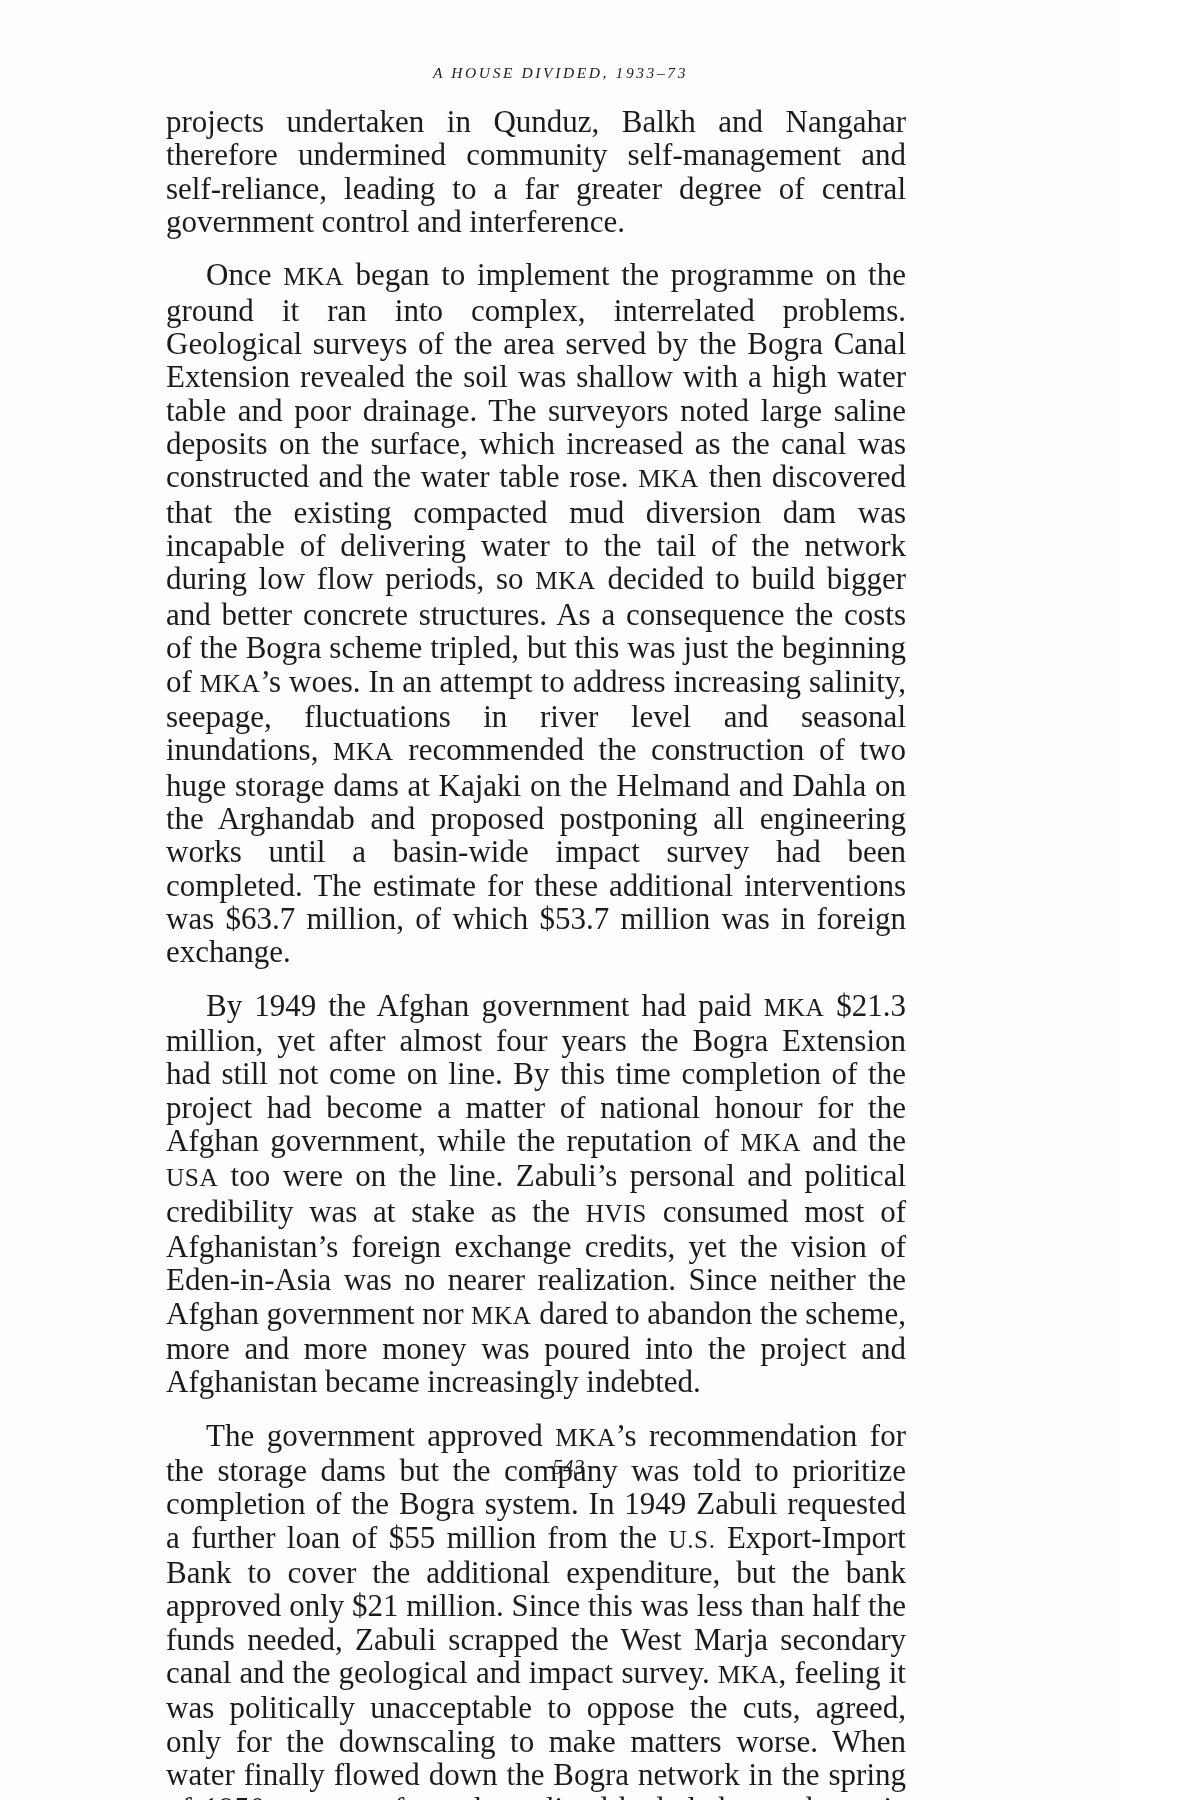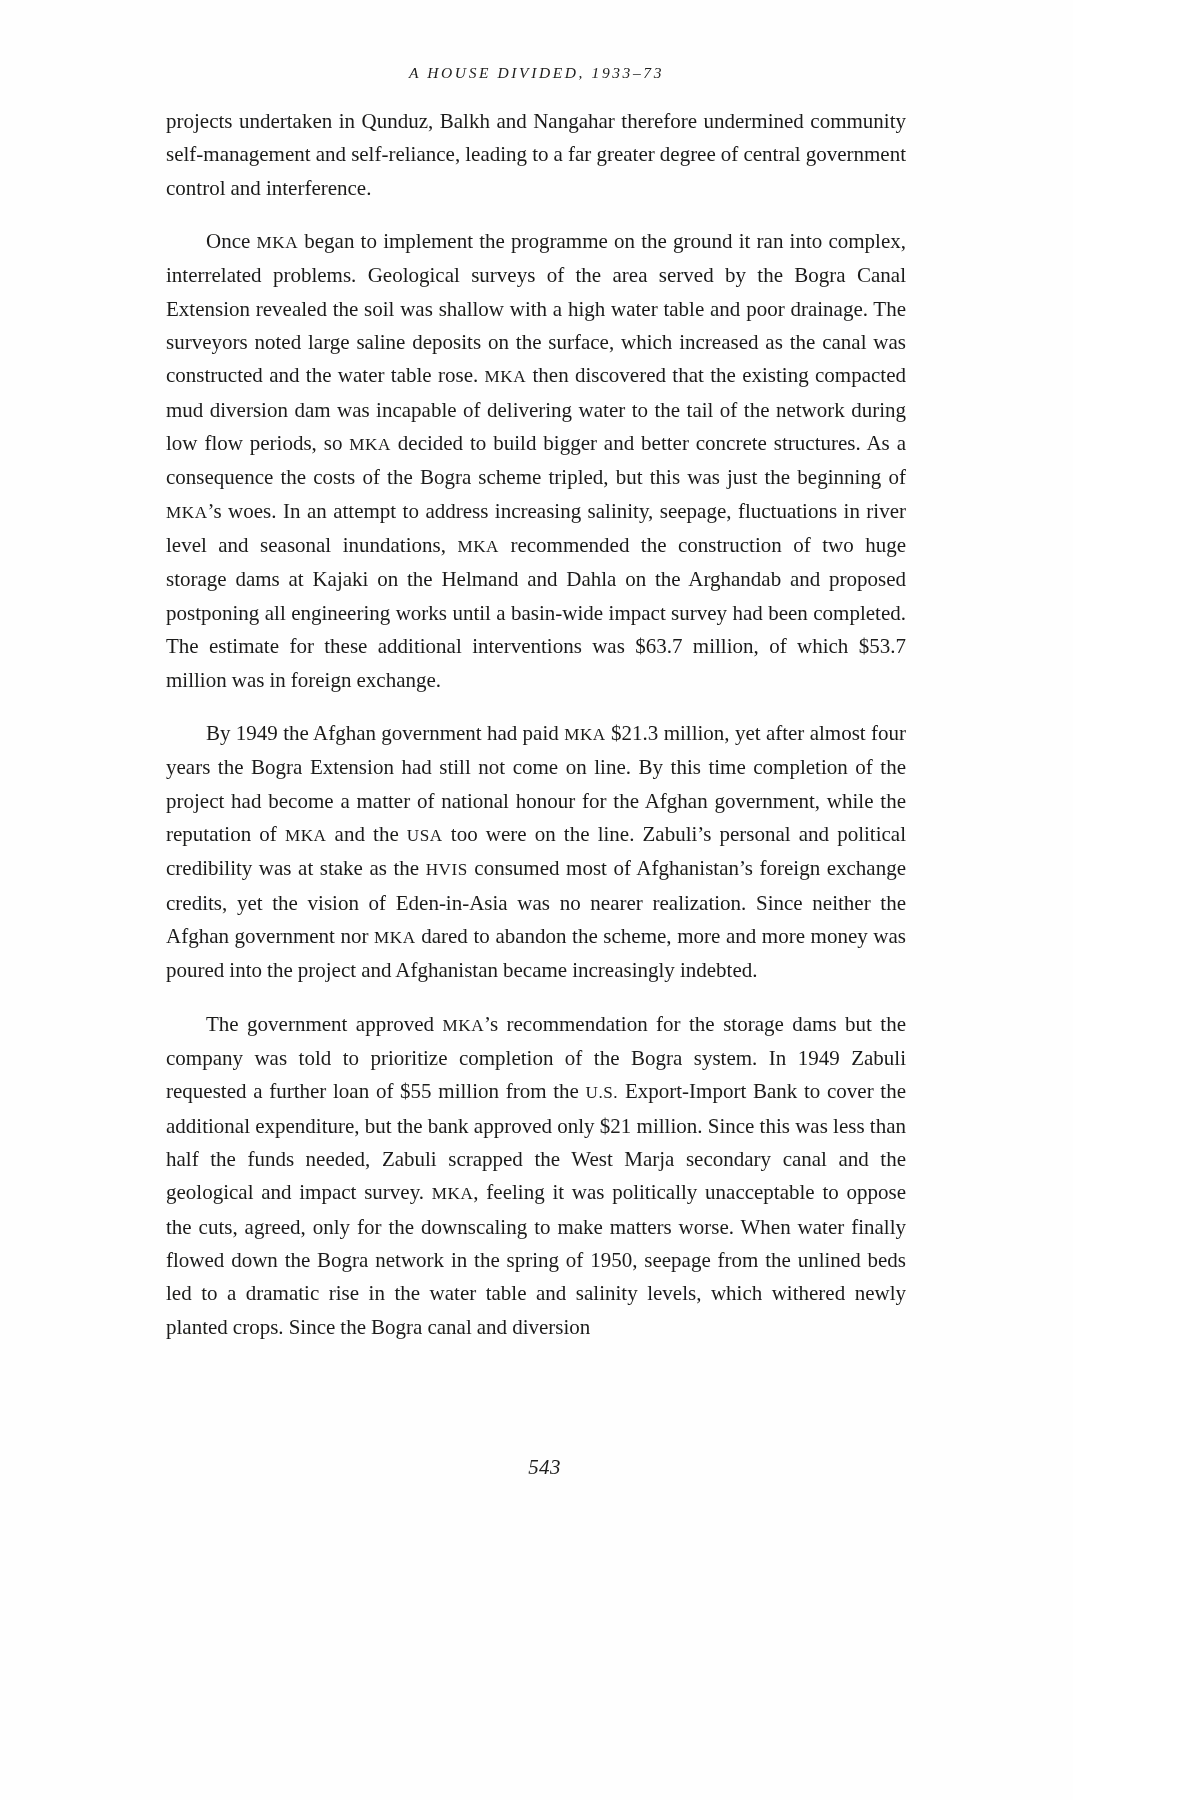--- a/index.html
+++ b/index.html
@@ -16,20 +16,21 @@
     position: relative;
     overflow: hidden;
   }
 
   .page {
     position: absolute;
     inset: 0;
     width: 1073px;
     height: 1800px;
     background: #fefefe;
+    padding-left: 48px;
   }
 
   
   .running-head {
     position: absolute;
     top: 64px;
     left: 0;
     right: 0;
     text-align: center;
     font-style: italic;
@@ -45,21 +46,21 @@
     position: absolute;
     top: 105px;
     left: 166px;
     width: 740px;
   }
 
   .para {
     margin: 0;
     text-align: justify;
     text-justify: inter-word;
-    font-size: 21px;
+    font-size: 31px;
     line-height: 33.35px;
     color: #1b1b1a;
     hyphens: manual;
     -webkit-hyphens: manual;
     word-spacing: -0.2px;
   }
   .para + .para {
     text-indent: 40px;
     margin-top: 20px;
   }

